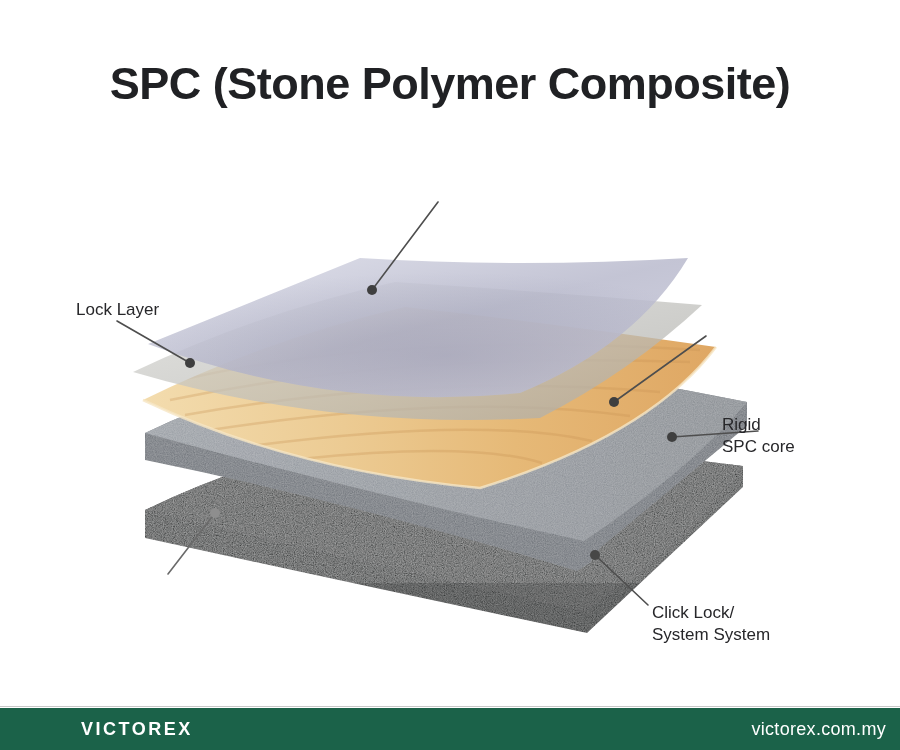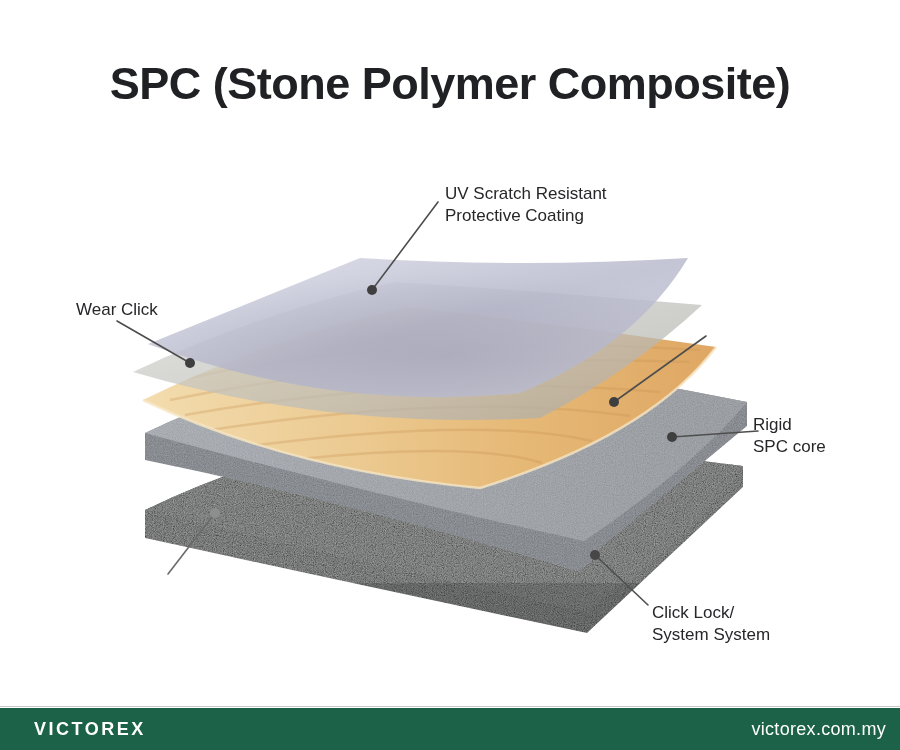--- a/index.html
+++ b/index.html
@@ -19,21 +19,21 @@
   .footer{
     position:absolute;left:0;bottom:0;width:900px;height:44px;
   }
   .footer-rule{height:1px;background:#c8c8c8;}
   .footer-bar{
     margin-top:1px;height:42px;background:#1b6249;
     display:flex;align-items:center;justify-content:space-between;
     padding:0 14px 0 34px;box-sizing:border-box;
   }
   .brand{
-    color:#ffffff;font-weight:700;font-size:18px;letter-spacing:2.5px;
+    color:#ffffff;font-weight:700;font-size:18px;letter-spacing:2.5px;margin-left:47px;
   }
   .site{
     color:#ffffff;font-size:18px;letter-spacing:0.3px;
   }
 </style>
 </head>
 <body>
 
 <div class="canvas">
 
@@ -123,31 +123,27 @@
     <g fill="#3f3f3f">
       <circle cx="372" cy="290" r="5"></circle>
       <circle cx="190" cy="363" r="5"></circle>
       <circle cx="614" cy="402" r="5"></circle>
       <circle cx="672" cy="437" r="5"></circle>
       <circle cx="215" cy="513" r="5" fill="#8e8e8e"></circle>
       <circle cx="595" cy="555" r="5" fill="#474747"></circle>
     </g>
   </svg>
 
-  <div class="label" style="left:445px;top:183px;">
-    <span>UV Scratch Resistant</span>
-    <span>Protective Coating</span>
-  </div>
 
   <div class="label" style="left:76px;top:299px;">
-    <span>Wear Click</span>
+    <span>Lock Layer</span>
   </div>
 
 
-  <div class="label" style="left:753px;top:414px;">
+  <div class="label" style="left:722px;top:414px;">
     <span>Rigid</span>
     <span>SPC core</span>
   </div>
 
 
   <div class="label" style="left:652px;top:590px;margin-top:12px;">
     <span>Click Lock/</span>
     <span>System System</span>
   </div>
 

